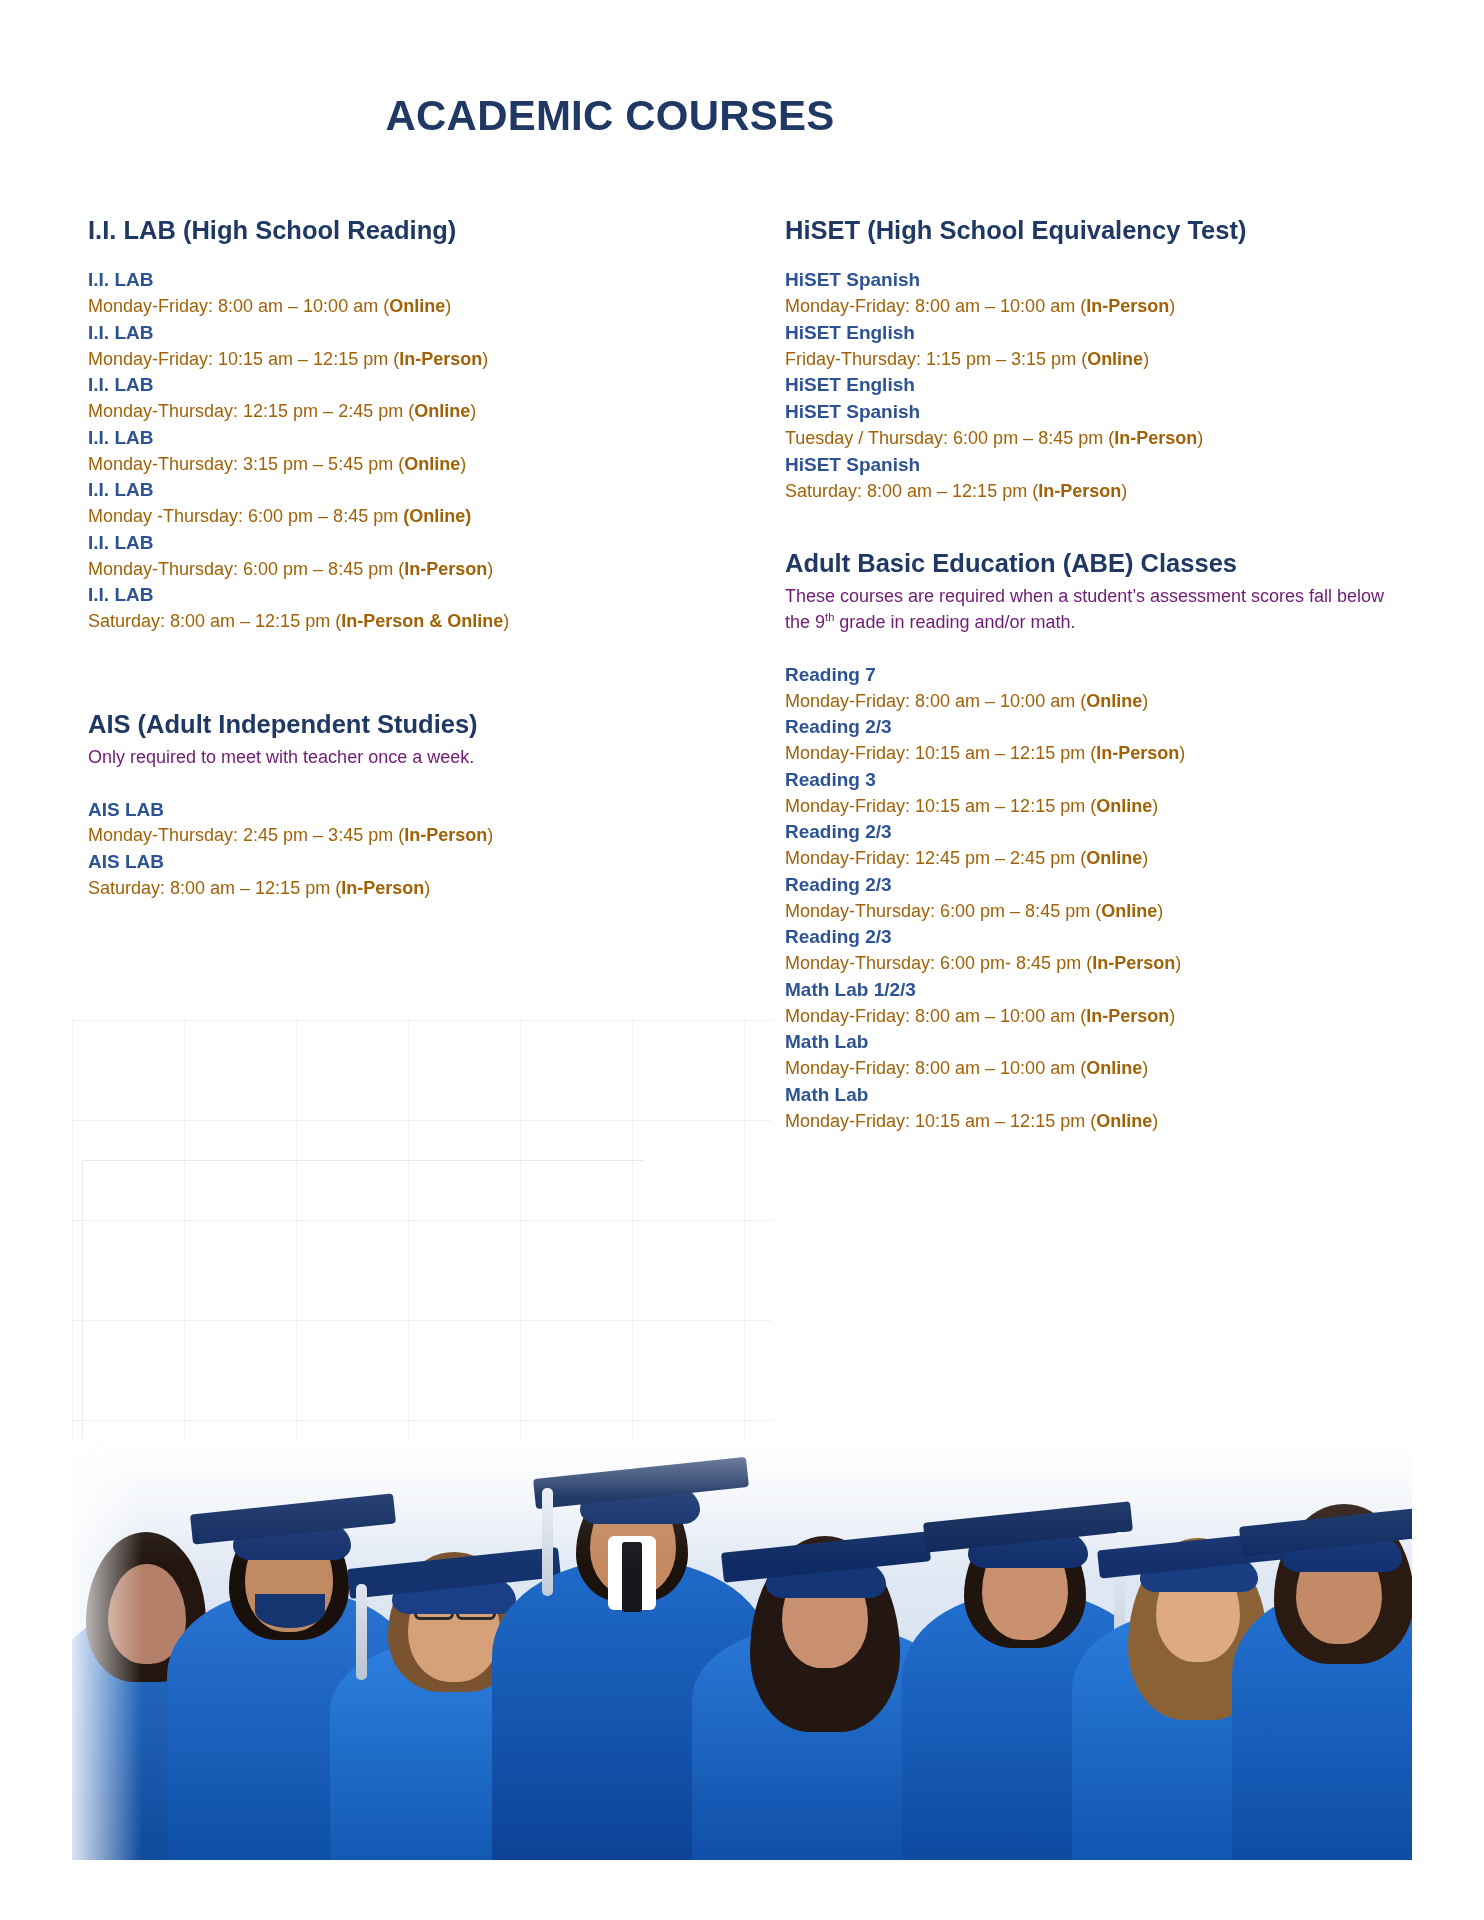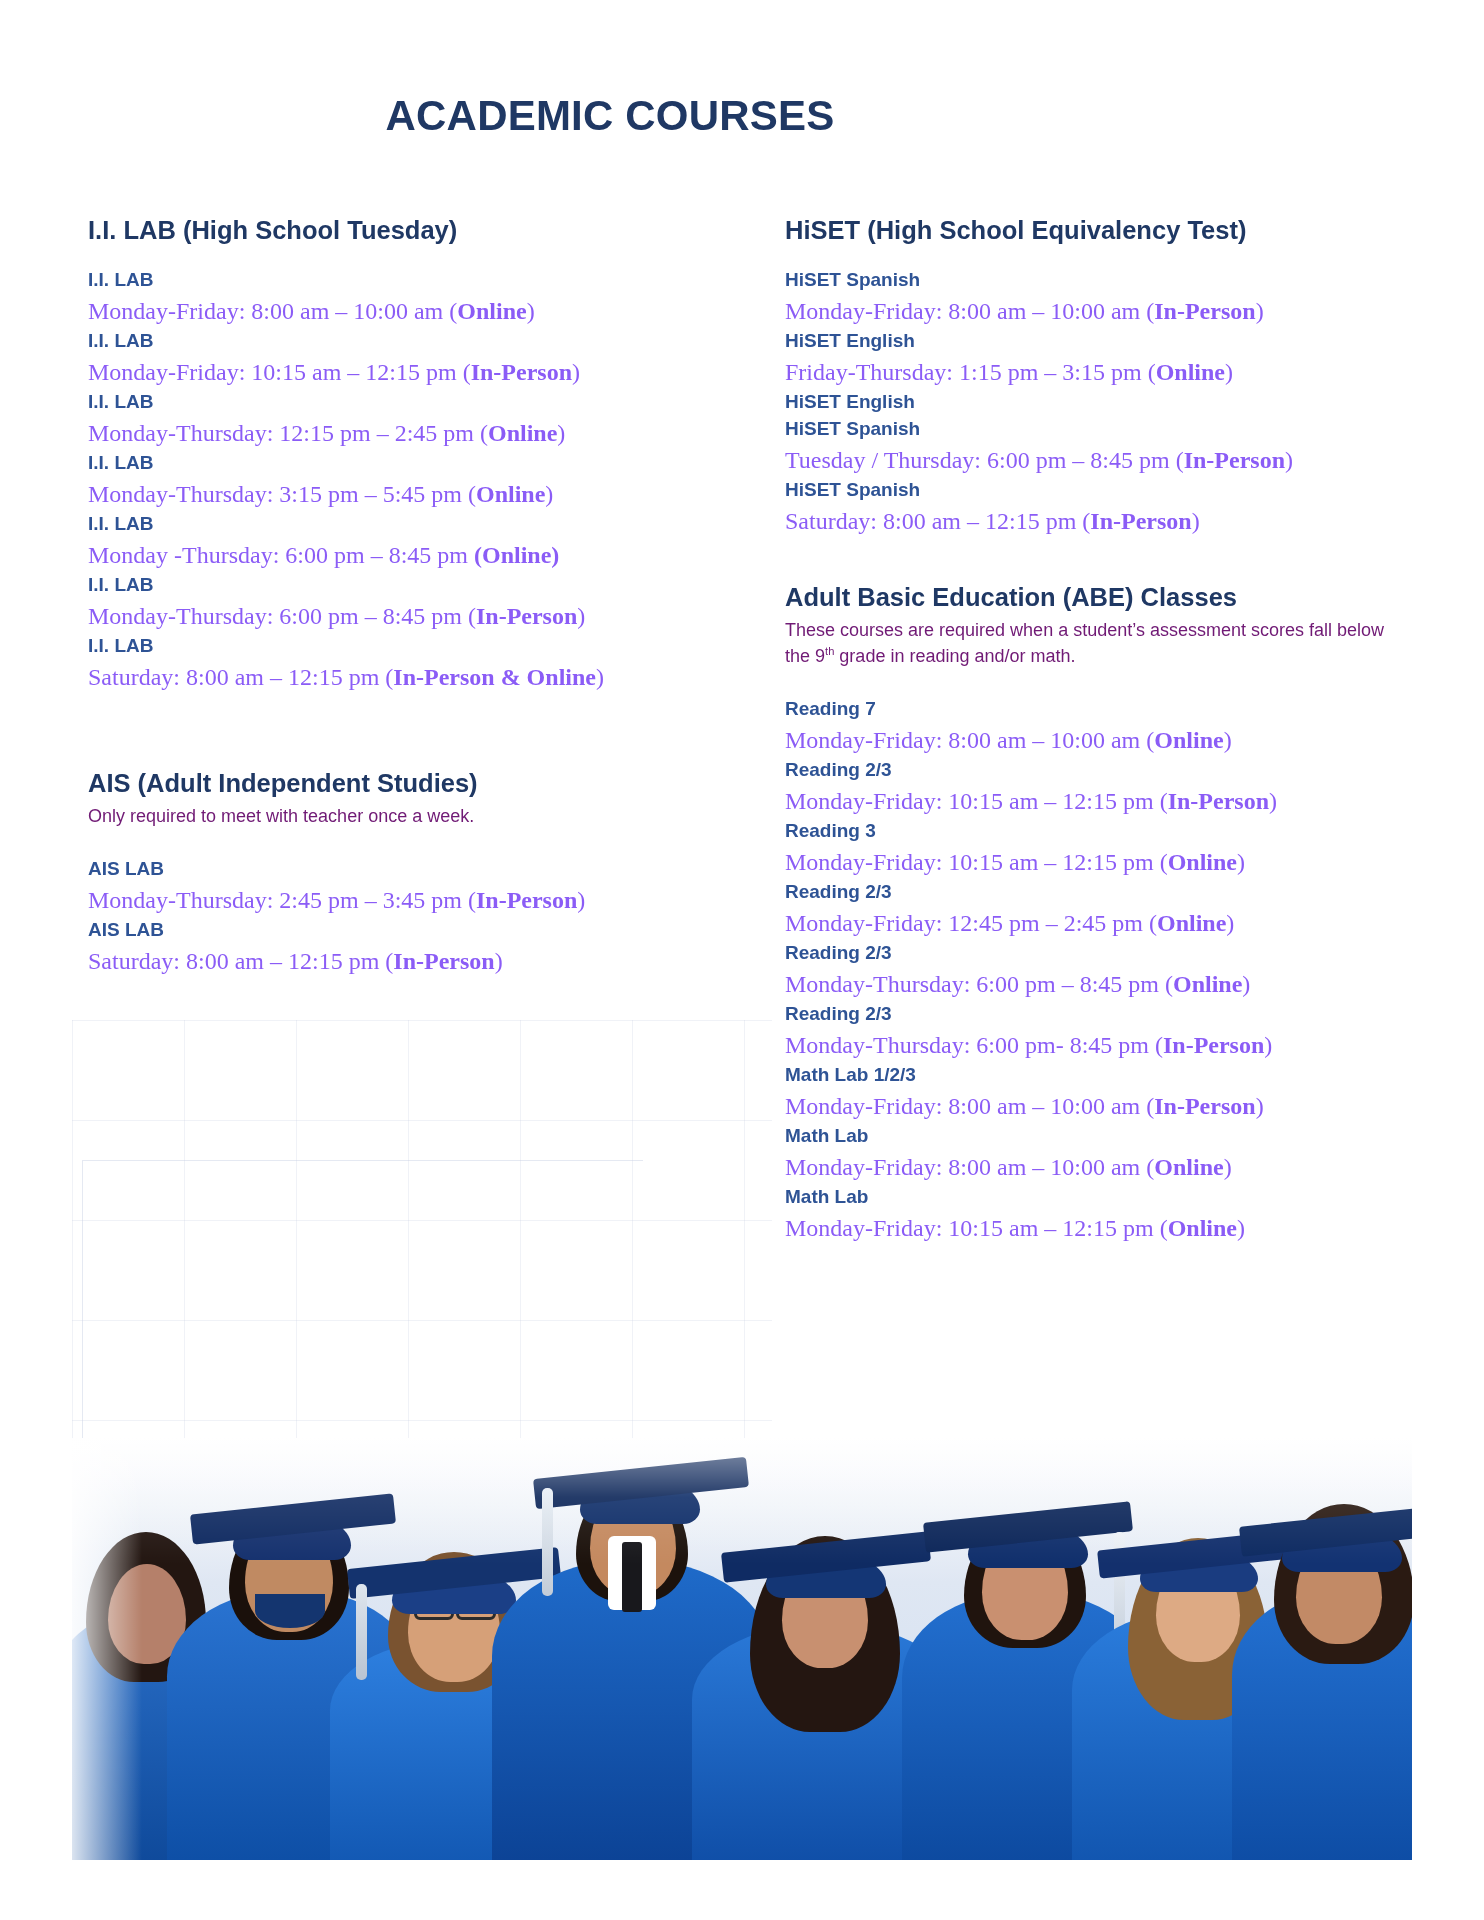--- a/index.html
+++ b/index.html
@@ -55,26 +55,25 @@
   .entry-list { margin: 0; }
 
   .course-name {
     font-size: 19px;
     font-weight: bold;
     color: #2E5395;
     line-height: 1.42;
     white-space: nowrap;
   }
   .course-time {
-    font-size: 24px;
+    font-size: 18px;
     font-weight: normal;
-    color: #8b5cf6;
+    color: #a16207;
     line-height: 1.42;
     white-space: nowrap;
-    font-family: Liberation Serif, serif;
   }
   .course-time b { font-weight: bold; }
 
   .body-text {
     font-size: 18px;
     color: #701a75;
     line-height: 1.43;
   }
   .body-text sup { font-size: 0.62em; vertical-align: super; }
 
@@ -168,21 +167,21 @@
 </head>
 <body>
 
 <div class="page">
 
   <div class="page-title">ACADEMIC COURSES</div>
 
   <div class="col col-left">
 
     <div>
-      <div class="section-heading">I.I. LAB (High School Tuesday)</div>
+      <div class="section-heading">I.I. LAB (High School Reading)</div>
 
       <div class="entry-list">
         <div>
           <div class="course-name">I.I. LAB</div>
           <div class="course-time"><span>Monday-Friday: 8:00 am – 10:00 am (</span><b>Online</b><span>)</span></div>
         </div>
         <div>
           <div class="course-name">I.I. LAB</div>
           <div class="course-time"><span>Monday-Friday: 10:15 am – 12:15 pm (</span><b>In-Person</b><span>)</span></div>
         </div>

